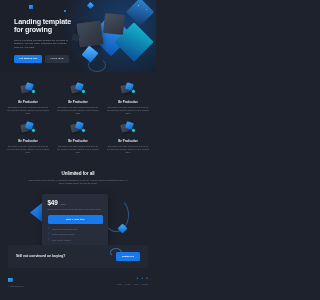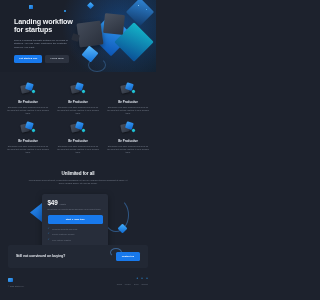--- a/index.html
+++ b/index.html
@@ -190,21 +190,21 @@
       <div class="sq" style="left:72px;top:34px;width:7px;height:7px;background:#272d39;transform:rotate(18deg);border-radius:1px;"></div>
       <div class="sq" style="left:64px;top:10px;width:1.6px;height:1.6px;background:#2f9bf0;border-radius:50%;"></div>
       <div class="sq" style="left:146px;top:9px;width:1.4px;height:1.4px;background:#5fc0ff;border-radius:50%;"></div>
       <div class="sq" style="left:138px;top:5px;width:1.2px;height:1.2px;background:#9fd8ff;border-radius:50%;"></div>
       <div class="sq" style="left:88px;top:58px;width:18px;height:14px;border:0.6px solid rgba(80,150,220,.35);border-radius:50%;border-top-color:transparent;"></div>
     </div>
     <div class="logo-mark"></div>
     <div class="logo-mark2"></div>
 
     <div class="hero-copy">
-      <div class="hero-title">Landing workflow for startups</div>
+      <div class="hero-title">Landing template for growing</div>
       <div class="hero-sub">This is a landing template suitable for all kinds of startups. You can easily customize the contents however you want.</div>
       <div class="hero-btns">
         <button class="btn btn-primary">Get started free</button>
         <button class="btn btn-ghost">Learn more</button>
       </div>
     </div>
   </section>
 
   <section class="features">
     <div class="frow">

